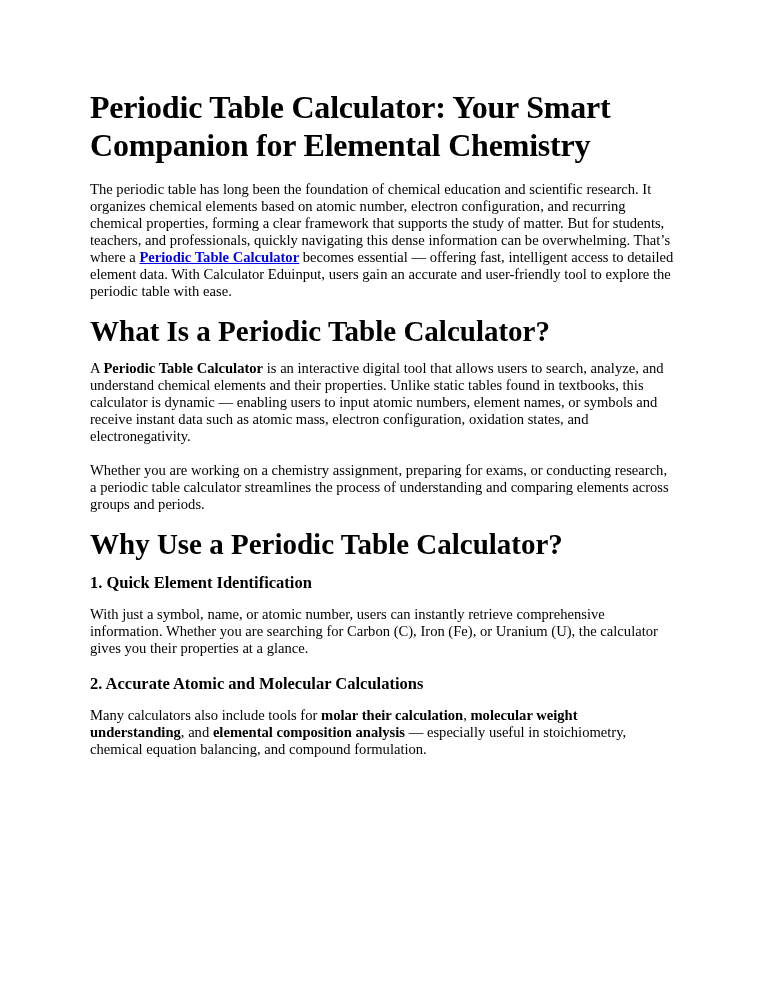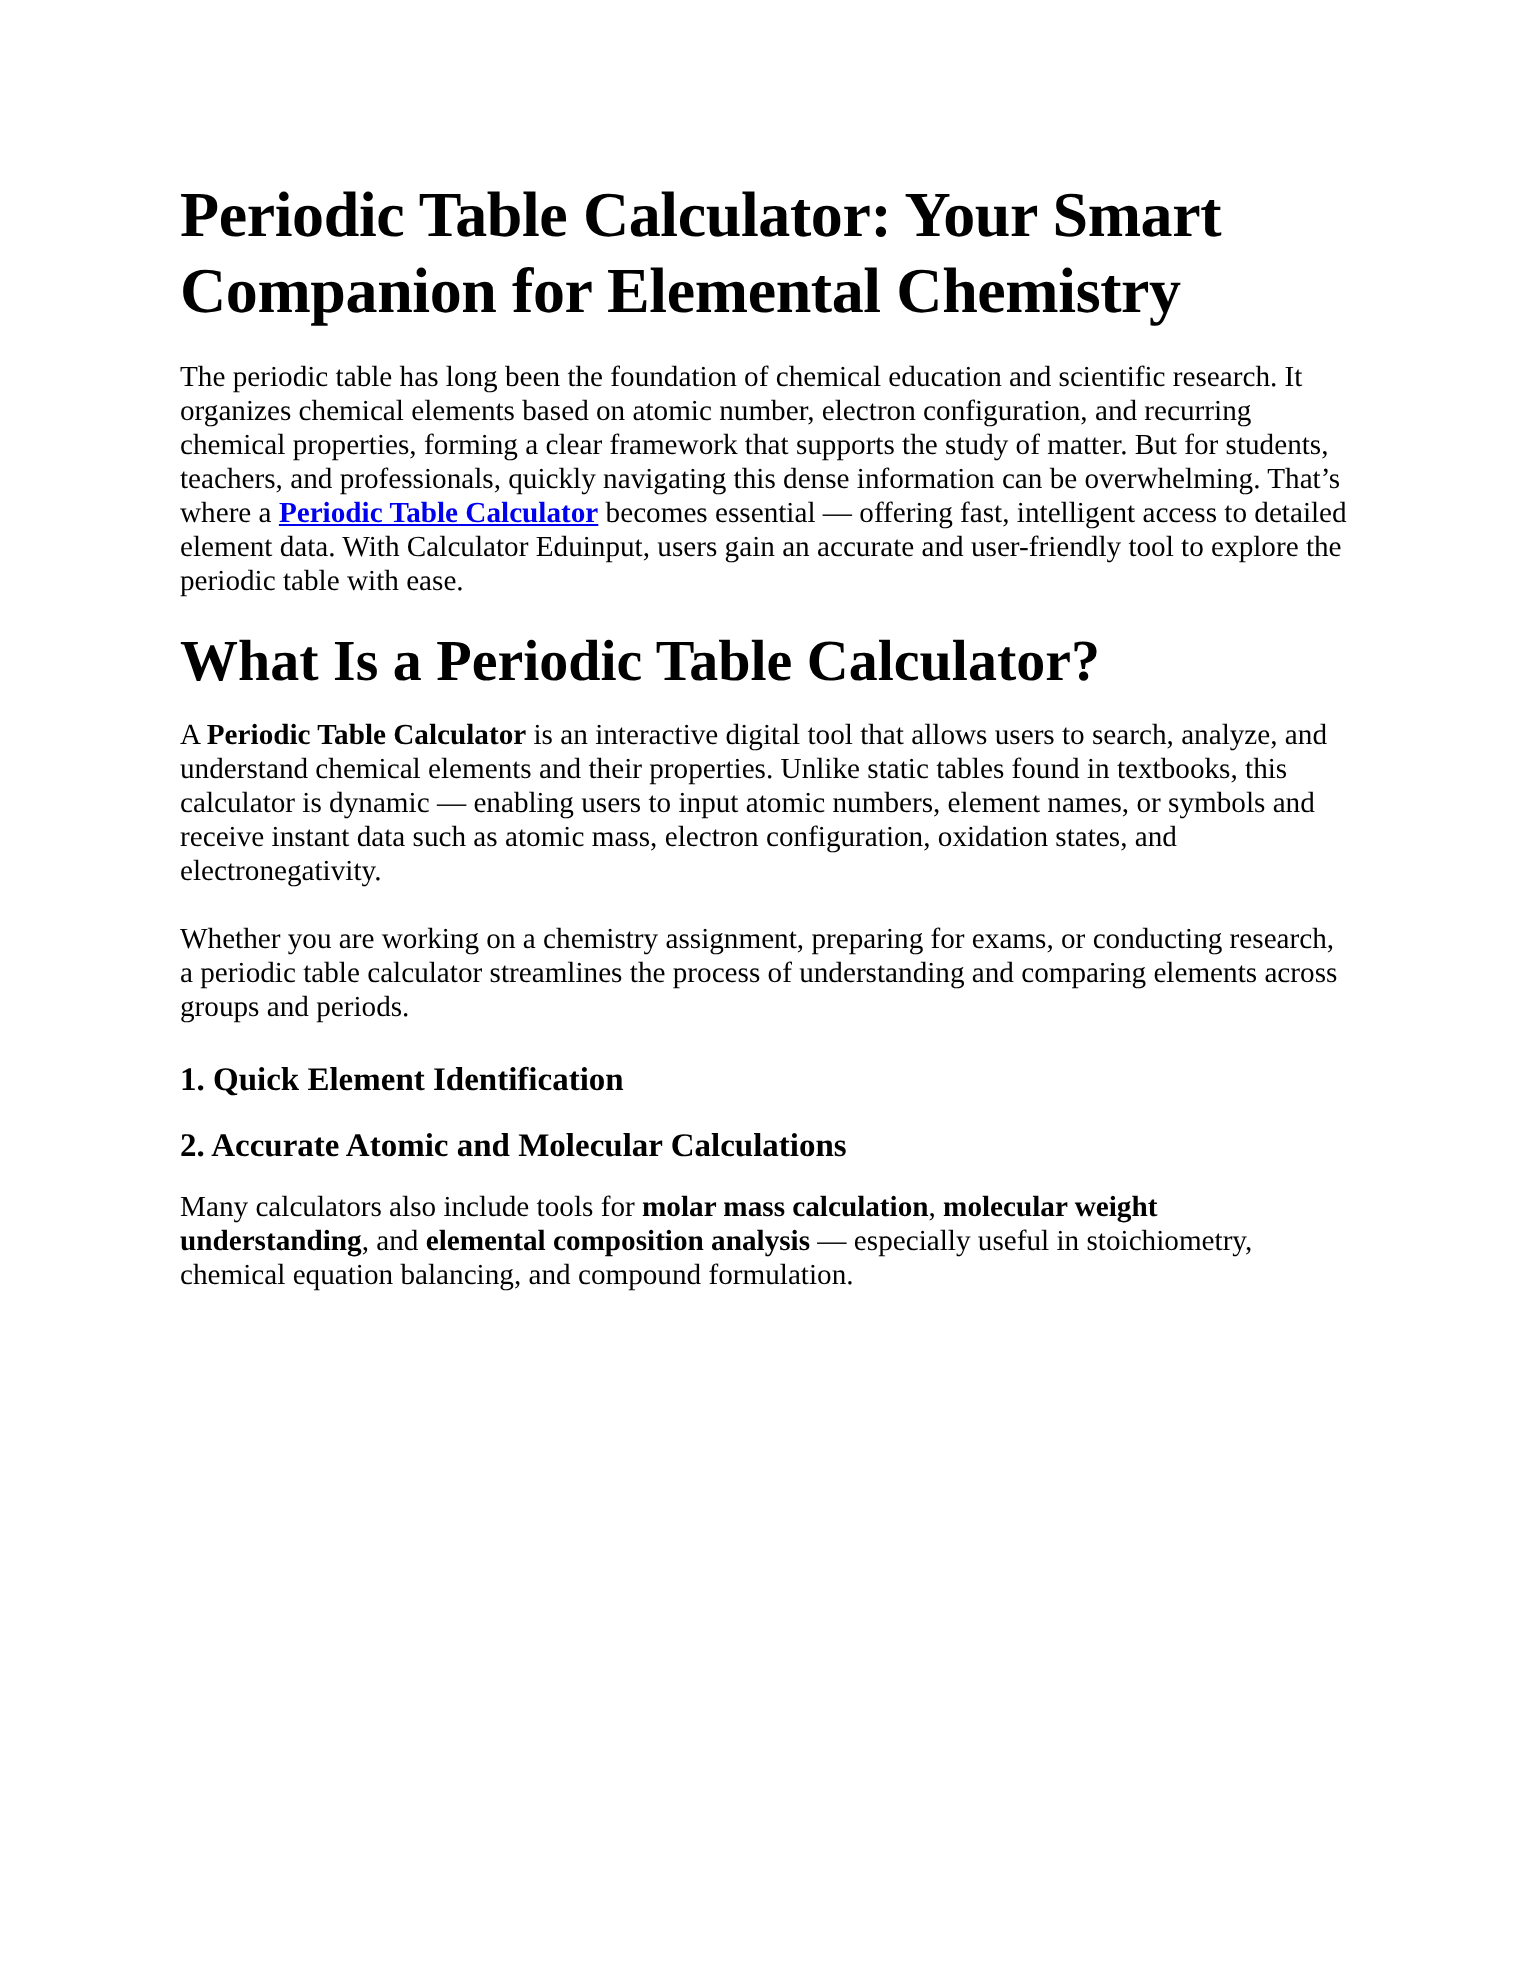--- a/index.html
+++ b/index.html
@@ -35,21 +35,23 @@
   <div class="content">
 
     <h1>Periodic Table Calculator: Your Smart Companion for Elemental Chemistry</h1>
 
     <p><span>The periodic table has long been the foundation of chemical education and scientific research. It organizes chemical elements based on atomic number, electron configuration, and recurring chemical properties, forming a clear framework that supports the study of matter. But for students, teachers, and professionals, quickly navigating this dense information can be overwhelming. That’s where a </span><a class="link" href="#">Periodic Table Calculator</a><span> becomes essential — offering fast, intelligent access to detailed element data. With Calculator Eduinput, users gain an accurate and user-friendly tool to explore the periodic table with ease.</span></p>
 
     <h2>What Is a Periodic Table Calculator?</h2>
     <p><span>A </span><b>Periodic Table Calculator</b><span> is an interactive digital tool that allows users to search, analyze, and understand chemical elements and their properties. Unlike static tables found in textbooks, this calculator is dynamic — enabling users to input atomic numbers, element names, or symbols and receive instant data such as atomic mass, electron configuration, oxidation states, and electronegativity.</span></p>
     <p>Whether you are working on a chemistry assignment, preparing for exams, or conducting research, a periodic table calculator streamlines the process of understanding and comparing elements across groups and periods.</p>
 
+    <h2>Why Use a Periodic Table Calculator?</h2>
 
     <h3>1. Quick Element Identification</h3>
+    <p>With just a symbol, name, or atomic number, users can instantly retrieve comprehensive information. Whether you are searching for Carbon (C), Iron (Fe), or Uranium (U), the calculator gives you their properties at a glance.</p>
 
     <h3>2. Accurate Atomic and Molecular Calculations</h3>
-    <p><span>Many calculators also include tools for </span><b>molar mass calculation</b><span>, </span><b>molecular weight understanding</b><span>, and </span><b>elemental composition analysis</b><span> — especially useful in stoichiometry, chemical equation balancing, and compound formulation.</span></p>
+    <p><span>Many calculators also include tools for </span><b>molar their calculation</b><span>, </span><b>molecular weight understanding</b><span>, and </span><b>elemental composition analysis</b><span> — especially useful in stoichiometry, chemical equation balancing, and compound formulation.</span></p>
 
 
   </div>
 </div>
 
 </body></html>

